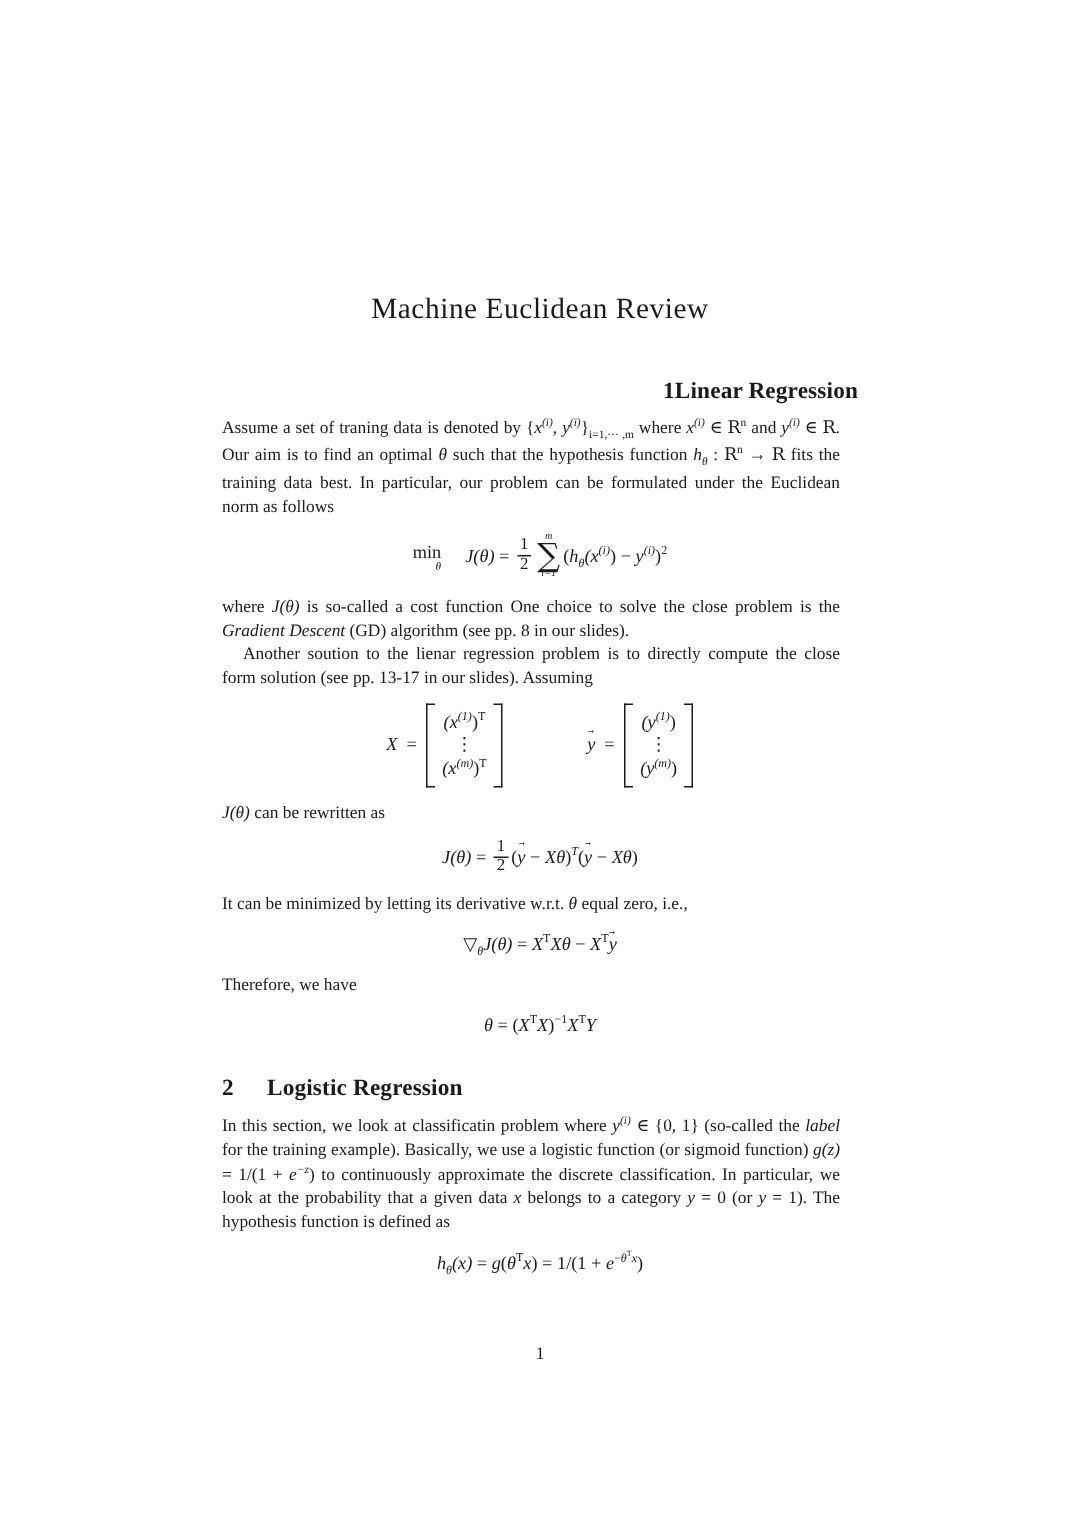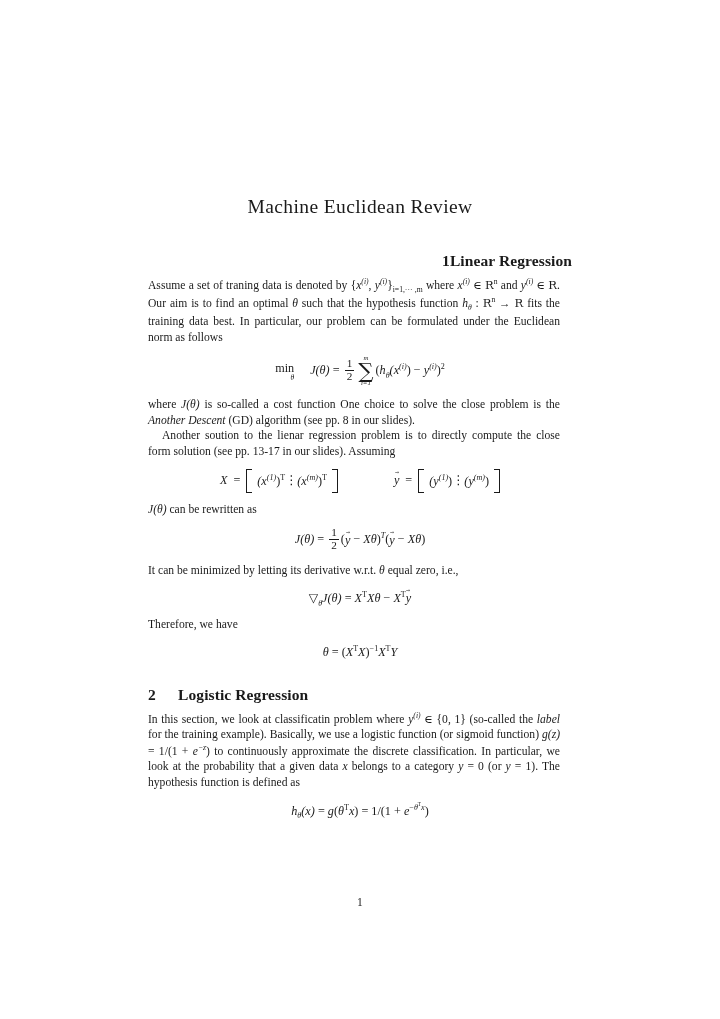--- a/index.html
+++ b/index.html
@@ -129,21 +129,21 @@
   }
   .bk-l, .bk-r {
     width: 5px;
     border-top: 1.1px solid #1a1a1a;
     border-bottom: 1.1px solid #1a1a1a;
   }
   .bk-l { border-left: 1.1px solid #1a1a1a; }
   .bk-r { border-right: 1.1px solid #1a1a1a; }
   .matcol {
     display: flex;
-    flex-direction: row;
+    flex-direction: column;
     align-items: center;
     justify-content: center;
     padding: 3px 5px;
     line-height: 1.5;
   }
   .vdots { font-size: 1em; letter-spacing: 0; line-height: 1.1; }
   .pagenum {
     position: absolute;
     left: 0;
     top: 896px;
@@ -168,21 +168,21 @@
 
     <p class="body"><span>Assume a set of traning data is denoted by {</span><i class="m">x</i><span class="sup">(i)</span><span>, </span><i class="m">y</i><span class="sup">(i)</span><span>}</span><span class="subr">i=1,··· ,m</span><span> where </span><i class="m">x</i><span class="sup">(i)</span><span> ∈ </span><span class="bb">R</span><span class="supr">n</span><span> and </span><i class="m">y</i><span class="sup">(i)</span><span> ∈ </span><span class="bb">R</span><span>. Our aim is to find an optimal </span><i class="m">θ</i><span> such that the hypothesis function </span><i class="m">h</i><span class="sub">θ</span><span> : </span><span class="bb">R</span><span class="supr">n</span><span> → </span><span class="bb">R</span><span> fits the training data best. In particular, our problem can be formulated under the Euclidean norm as follows</span></p>
 
     <div class="eq">
       <span class="minop">
         <span class="op">min</span>
         <span class="under">θ</span>
       </span><i class="m">J</i><i class="m">(θ)</i>&nbsp;<span>=</span>&nbsp;<span class="frac"><span class="num">1</span><span class="den">2</span></span><span class="sum"><span class="lim">m</span><span class="big">∑</span><span class="lim">i=1</span></span><span>(</span><i class="m">h</i><span class="sub">θ</span><i class="m">(x</i><span class="sup">(i)</span><span>)</span><span> − </span><i class="m">y</i><span class="sup">(i)</span><span>)</span><span class="supr">2</span>
     </div>
 
-    <p class="body tight"><span>where </span><i class="m">J</i><i class="m">(θ)</i><span> is so-called a cost function One choice to solve the close problem is the </span><i>Another Descent</i><span> (GD) algorithm (see pp. 8 in our slides).</span></p>
+    <p class="body tight"><span>where </span><i class="m">J</i><i class="m">(θ)</i><span> is so-called a cost function One choice to solve the close problem is the </span><i>Gradient Descent</i><span> (GD) algorithm (see pp. 8 in our slides).</span></p>
 
     <p class="body indent">Another soution to the lienar regression problem is to directly compute the close form solution (see pp. 13-17 in our slides). Assuming</p>
 
     <div class="eq eq-mats">
       <div class="matgroup">
 
         <div class="matexpr">
           <i class="m">X</i>
           <span>=</span>
           <span class="bracket">

